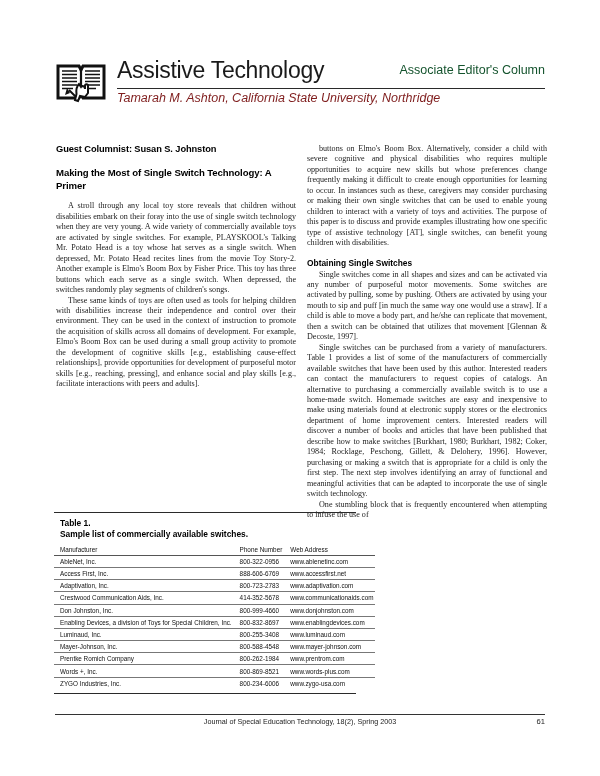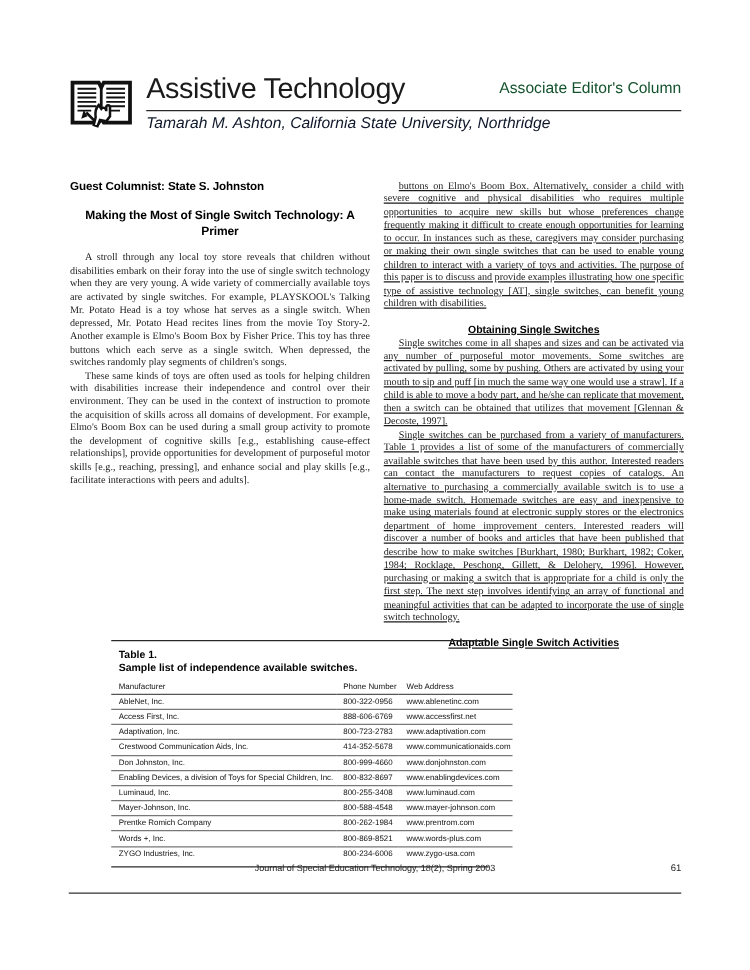--- a/index.html
+++ b/index.html
@@ -55,79 +55,78 @@
     left: 62px; top: 30px;
     width: 428px;
     border-top: 1px solid #2a2a2a;
   }
   .mast-sub {
     position: absolute;
     left: 62px; top: 33px;
     font-family: "Liberation Sans", sans-serif;
     font-style: italic;
     font-size: 12.5px;
-    color: #0f172a;
+    color: #7f1d1d;
   }
 
   
   .col {
     position: absolute;
     width: 240px;
     font-size: 8.1px;
     line-height: 10.45px;
     text-align: justify;
     color: #1b1b1b;
   }
   .col-left  { left: 56px;  top: 144px; }
-  .col-right { left: 307px; top: 144px; text-decoration: underline; }
+  .col-right { left: 307px; top: 144px; }
 
   .byline {
     font-family: "Liberation Sans", sans-serif;
     font-weight: bold;
     font-size: 9.3px;
     letter-spacing: -0.1px;
     margin: 0 0 13px 0;
     text-align: left;
     color: #000;
   }
   .arttitle {
     font-family: "Liberation Sans", sans-serif;
     font-weight: bold;
     font-size: 9.6px;
     line-height: 12.5px;
     letter-spacing: -0.1px;
     margin: 0 0 9px 0;
-    text-align: center;
+    text-align: left;
     color: #000;
   }
   p.body {
     margin: 0;
     text-indent: 12px;
     text-align: justify;
     hyphens: none;
   }
   h3.sect {
     font-family: "Liberation Sans", sans-serif;
     font-weight: bold;
     font-size: 8.4px;
     line-height: 11px;
     margin: 9px 0 1px 0;
-    text-align: center;
+    text-align: left;
     color: #000;
   }
 
   
   .tablebox {
     position: absolute;
     left: 54px; top: 512px;
     width: 302px;
     border-top: 1.6px solid #2a2a2a;
     border-bottom: 1.6px solid #2a2a2a;
     padding: 5px 0 4px 0;
-    margin-left: 35px;
   }
   .tbl-cap {
     font-family: "Liberation Sans", sans-serif;
     font-weight: bold;
     font-size: 8.4px;
     line-height: 10.8px;
     padding: 0 6px;
     color: #000;
   }
   table.switches {
@@ -158,21 +157,21 @@
 
   
   .footer-rule {
     position: absolute;
     left: 55px; top: 714px;
     width: 490px;
     border-top: 1px solid #333;
   }
   .footer {
     position: absolute;
-    left: 55px; top: 690px;
+    left: 55px; top: 717px;
     width: 490px;
     font-family: "Liberation Sans", sans-serif;
     font-size: 7.2px;
     color: #222;
   }
   .footer .center {
     text-align: center;
   }
   .footer .pageno {
     position: absolute;
@@ -209,37 +208,37 @@
         <path d="M12 28 L15 33 L10 35 Z" fill="#111"></path>
       </svg>
     </div>
     <div class="mast-title">Assistive Technology</div>
     <div class="mast-right">Associate Editor's Column</div>
     <div class="mast-rule"></div>
     <div class="mast-sub">Tamarah M. Ashton, California State University, Northridge</div>
   </div>
 
   <div class="col col-left">
-    <div class="byline">Guest Columnist: State S. Johnston</div>
+    <div class="byline">Guest Columnist: Susan S. Johnston</div>
     <div class="arttitle">Making the Most of Single Switch Technology: A Primer</div>
     <p class="body">A stroll through any local toy store reveals that children without disabilities embark on their foray into the use of single switch technology when they are very young. A wide variety of commercially available toys are activated by single switches. For example, PLAYSKOOL's Talking Mr. Potato Head is a toy whose hat serves as a single switch. When depressed, Mr. Potato Head recites lines from the movie Toy Story-2. Another example is Elmo's Boom Box by Fisher Price. This toy has three buttons which each serve as a single switch. When depressed, the switches randomly play segments of children's songs.</p>
     <p class="body">These same kinds of toys are often used as tools for helping children with disabilities increase their independence and control over their environment. They can be used in the context of instruction to promote the acquisition of skills across all domains of development. For example, Elmo's Boom Box can be used during a small group activity to promote the development of cognitive skills [e.g., establishing cause-effect relationships], provide opportunities for development of purposeful motor skills [e.g., reaching, pressing], and enhance social and play skills [e.g., facilitate interactions with peers and adults].</p>
   </div>
 
   <div class="col col-right">
     <p class="body">buttons on Elmo's Boom Box. Alternatively, consider a child with severe cognitive and physical disabilities who requires multiple opportunities to acquire new skills but whose preferences change frequently making it difficult to create enough opportunities for learning to occur. In instances such as these, caregivers may consider purchasing or making their own single switches that can be used to enable young children to interact with a variety of toys and activities. The purpose of this paper is to discuss and provide examples illustrating how one specific type of assistive technology [AT], single switches, can benefit young children with disabilities.</p>
     <h3 class="sect">Obtaining Single Switches</h3>
     <p class="body">Single switches come in all shapes and sizes and can be activated via any number of purposeful motor movements. Some switches are activated by pulling, some by pushing. Others are activated by using your mouth to sip and puff [in much the same way one would use a straw]. If a child is able to move a body part, and he/she can replicate that movement, then a switch can be obtained that utilizes that movement [Glennan &amp; Decoste, 1997].</p>
     <p class="body">Single switches can be purchased from a variety of manufacturers. Table 1 provides a list of some of the manufacturers of commercially available switches that have been used by this author. Interested readers can contact the manufacturers to request copies of catalogs. An alternative to purchasing a commercially available switch is to use a home-made switch. Homemade switches are easy and inexpensive to make using materials found at electronic supply stores or the electronics department of home improvement centers. Interested readers will discover a number of books and articles that have been published that describe how to make switches [Burkhart, 1980; Burkhart, 1982; Coker, 1984; Rocklage, Peschong, Gillett, &amp; Delohery, 1996]. However, purchasing or making a switch that is appropriate for a child is only the first step. The next step involves identifying an array of functional and meaningful activities that can be adapted to incorporate the use of single switch technology.</p>
-    <h3 class="sect">Adaptable Single Switch Activities</h3>
+    <p class="body">One stumbling block that is frequently encountered when attempting to infuse the use of</p>
   </div>
 
   <div class="tablebox">
     <div class="tbl-cap">Table 1.</div>
-    <div class="tbl-cap">Sample list of independence available switches.</div>
+    <div class="tbl-cap">Sample list of commercially available switches.</div>
     <table class="switches">
       <thead>
         <tr>
           <th class="c-manu">Manufacturer</th>
           <th class="c-phone">Phone Number</th>
           <th class="c-web">Web Address</th>
         </tr>
       </thead>
       <tbody>
         <tr>

